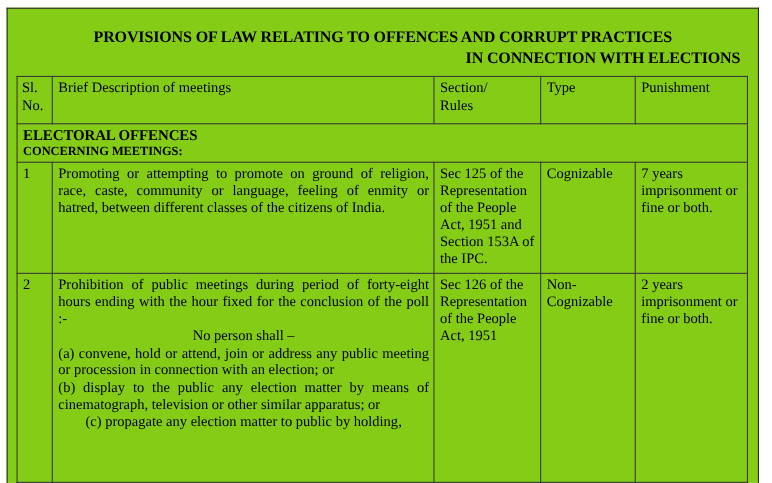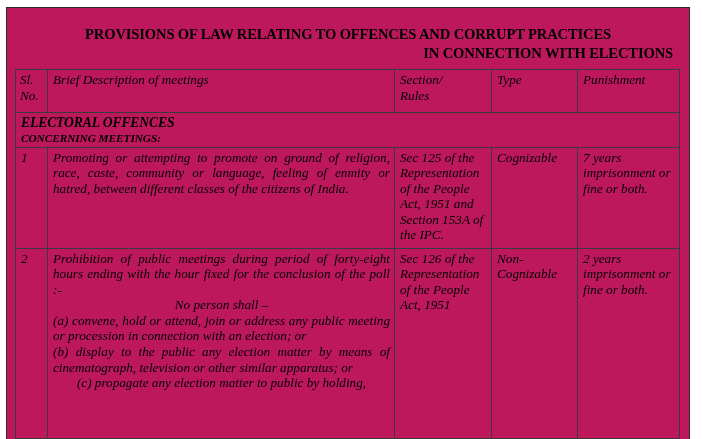--- a/index.html
+++ b/index.html
@@ -17,21 +17,21 @@
 
   #page {
     position: absolute;
     left: 6px;
     top: 7px;
     width: 684px;
     height: 432px;
     border: 1.5px solid #2b2b2b;
     border-bottom: none;
     box-sizing: border-box;
-    background: #be185d;
+    background: #84cc16;
     overflow: hidden;
   }
 
   #doc-title {
     text-align: center;
     font-weight: bold;
     font-size: 14.6px;
     line-height: 19px;
     letter-spacing: -0.15px;
     padding-top: 17px;
@@ -39,21 +39,20 @@
   }
   #doc-title .line2 { display: block; text-align: right; }
 
   table.law-table {
     position: absolute;
     left: 8px;
     top: 61px;
     width: 664px;
     border-collapse: collapse;
     table-layout: fixed;
-    font-style: italic;
   }
   table.law-table td,
   table.law-table th {
     border: 1.2px solid #3a3a3a;
     vertical-align: top;
     padding: 2px 4px 2px 5px;
     font-size: 13.2px;
     line-height: 15.6px;
     text-align: left;
     font-weight: normal;

